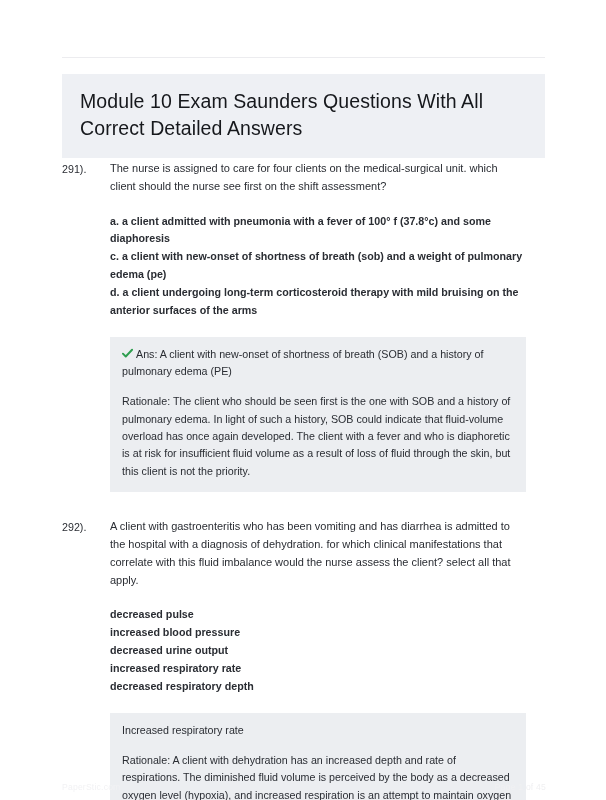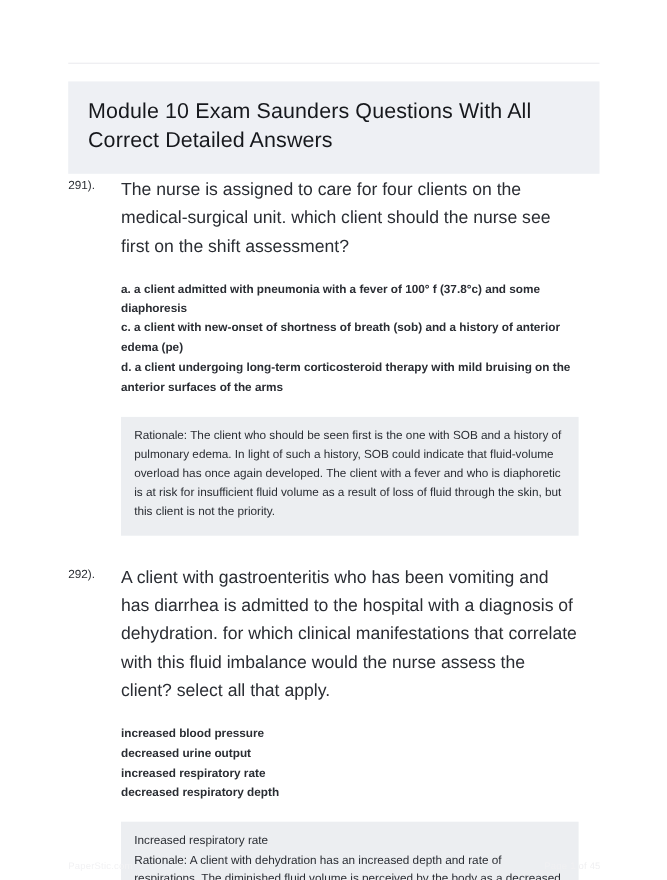--- a/index.html
+++ b/index.html
@@ -68,21 +68,21 @@
     line-height: 1.62;
     color: #2a2d33;
     padding-top: 1px;
     text-align: left;
   }
   .q-body {
     flex: 1 1 auto;
     min-width: 0;
   }
   .q-stem {
-    font-size: 16px;
+    font-size: 11px;
     line-height: 1.62;
     color: #2a2d33;
   }
   .q-options {
     margin-top: 17px;
     font-size: 10.7px;
     line-height: 1.67;
     color: #2a2d33;
   }
   .q-options .opt {
@@ -105,20 +105,21 @@
     display: block;
   }
   .check-icon {
     display: inline-block;
     width: 11px;
     height: 11px;
     vertical-align: -1px;
     margin-right: 3px;
   }
   .rationale {
+    margin-top: 13px;
     font-size: 10.7px;
     line-height: 1.62;
     color: #2a2d33;
   }
   .gap-between {
     height: 26px;
   }
   .footer {
     position: absolute;
     left: 0;
@@ -155,38 +156,46 @@
 
   <div class="content">
 
     <div class="qblock">
       <div class="q-row">
         <div class="q-num">291).</div>
         <div class="q-body">
           <div class="q-stem">The nurse is assigned to care for four clients on the medical-surgical unit. which client should the nurse see first on the shift assessment?</div>
           <div class="q-options">
             <span class="opt">a. a client admitted with pneumonia with a fever of 100° f (37.8°c) and some diaphoresis</span>
-            <span class="opt">c. a client with new-onset of shortness of breath (sob) and a history of anterior edema (pe)</span>
+            <span class="opt">c. a client with new-onset of shortness of breath (sob) and a weight of pulmonary edema (pe)</span>
             <span class="opt">d. a client undergoing long-term corticosteroid therapy with mild bruising on the anterior surfaces of the arms</span>
           </div>
           <div class="ans-box">
+            <div class="ans-line">
+              <span class="check-icon">
+                <svg width="11" height="11" viewBox="0 0 12 12" xmlns="http://www.w3.org/2000/svg">
+                  <path d="M1 6.2 L4.1 9.3 L11 1.9" fill="none" stroke="#2e9e4f" stroke-width="2.1" stroke-linecap="round" stroke-linejoin="round"></path>
+                </svg>
+              </span><span class="ans-first" style="display:inline">Ans: A client with new-onset of shortness of breath (SOB) and a history of pulmonary edema (PE)</span>
+            </div>
             <div class="rationale">Rationale: The client who should be seen first is the one with SOB and a history of pulmonary edema. In light of such a history, SOB could indicate that fluid-volume overload has once again developed. The client with a fever and who is diaphoretic is at risk for insufficient fluid volume as a result of loss of fluid through the skin, but this client is not the priority.</div>
           </div>
         </div>
       </div>
     </div>
 
     <div class="gap-between"></div>
 
     <div class="qblock">
       <div class="q-row">
         <div class="q-num">292).</div>
         <div class="q-body">
           <div class="q-stem">A client with gastroenteritis who has been vomiting and has diarrhea is admitted to the hospital with a diagnosis of dehydration. for which clinical manifestations that correlate with this fluid imbalance would the nurse assess the client? select all that apply.</div>
           <div class="q-options">
+            <span class="opt">decreased pulse</span>
             <span class="opt">increased blood pressure</span>
             <span class="opt">decreased urine output</span>
             <span class="opt">increased respiratory rate</span>
             <span class="opt">decreased respiratory depth</span>
           </div>
           <div class="ans-box">
             <div class="ans-line">Increased respiratory rate</div>
             <div class="rationale">Rationale: A client with dehydration has an increased depth and rate of respirations. The diminished fluid volume is perceived by the body as a decreased oxygen level (hypoxia), and increased respiration is an attempt to maintain oxygen delivery. Other assessment findings in insufficient fluid volume are decreased urine volume, increased pulse, weight loss, poor skin turgor, dry mucous membranes, concentrated</div>
           </div>
         </div>

